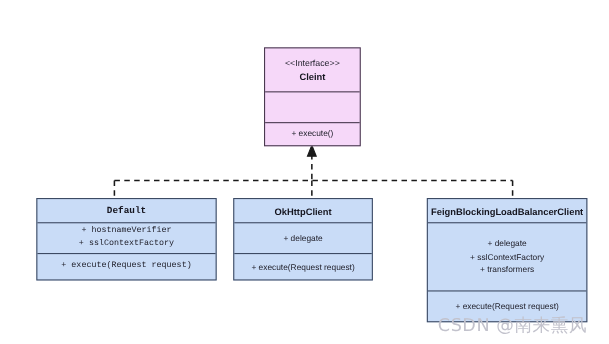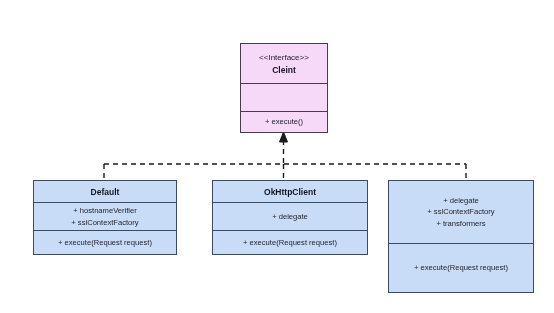--- a/index.html
+++ b/index.html
@@ -121,50 +121,54 @@
     <div class="compartment" style="height:39px;">
       <div class="stereotype">&lt;&lt;Interface&gt;&gt;</div>
       <div class="cls-name">Cleint</div>
     </div>
     <div class="compartment" style="height:28px;"></div>
     <div class="compartment" style="flex:1;">
       <div class="member">+ execute()</div>
     </div>
   </div>
 
-  <div class="uml-box cls" style="left:33px; top:180px; width:144px; height:75px;">
+  <div class="uml-box cls" style="left:33px; top:180px; width:164px; height:75px;font-family:Liberation Mono, monospace;">
     <div class="compartment" style="height:21px;">
       <div class="cls-name">Default</div>
     </div>
     <div class="compartment" style="height:28px;">
       <div class="member">+ hostnameVerifier</div>
       <div class="member">+ sslContextFactory</div>
     </div>
     <div class="compartment" style="flex:1;">
       <div class="member">+ execute(Request request)</div>
     </div>
   </div>
 
-  <div class="uml-box cls" style="left:212px; top:180px; width:156px; height:75px;">
+  <div class="uml-box cls" style="left:212px; top:180px; width:127px; height:75px;">
     <div class="compartment" style="height:21px;">
       <div class="cls-name">OkHttpClient</div>
     </div>
     <div class="compartment" style="height:28px;">
       <div class="member">+ delegate</div>
     </div>
     <div class="compartment" style="flex:1;">
       <div class="member">+ execute(Request request)</div>
     </div>
   </div>
 
   <div class="uml-box cls" style="left:388px; top:180px; width:146px; height:113px;">
+    <div class="compartment" style="height:21px;">
+      <div class="cls-name">FeignBlockingLoadBalancerClient</div>
+    </div>
     <div class="compartment" style="height:62px;">
       <div class="member">+ delegate</div>
       <div class="member">+ sslContextFactory</div>
       <div class="member">+ transformers</div>
     </div>
     <div class="compartment" style="flex:1;">
       <div class="member">+ execute(Request request)</div>
     </div>
   </div>
 
+  <div class="watermark">CSDN @南来熏风</div>
 
 </div>
 
 </body></html>

